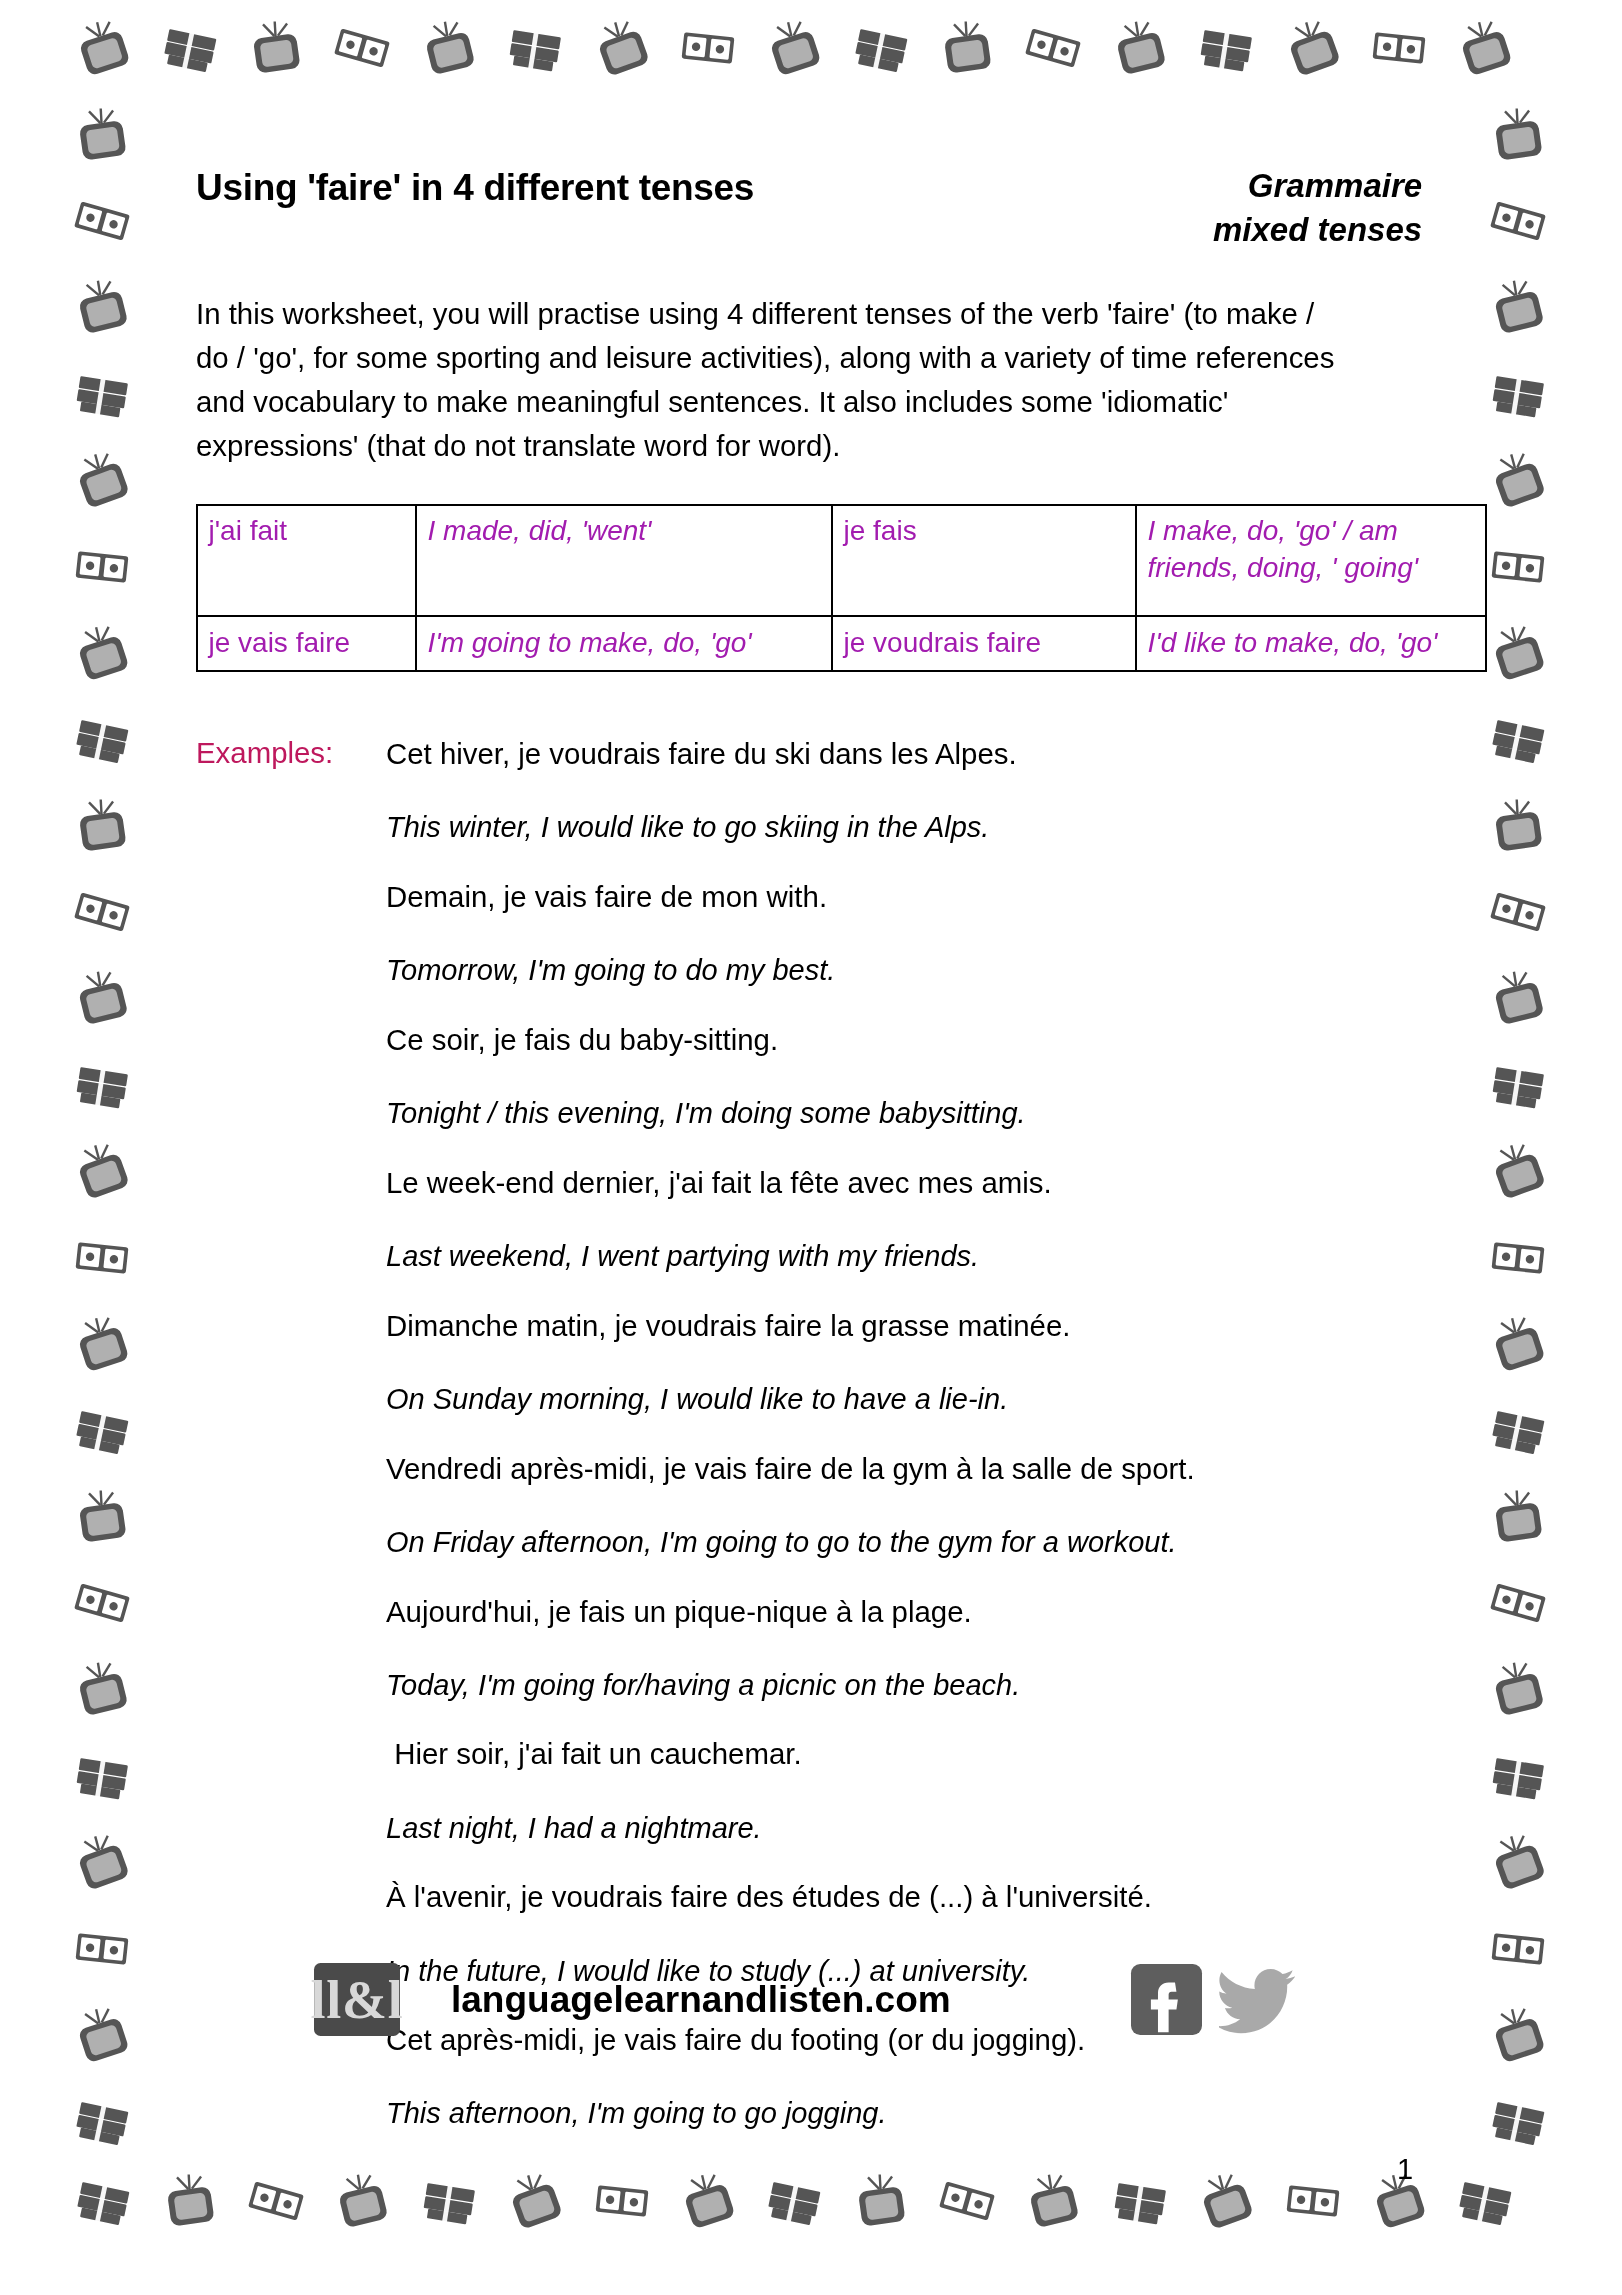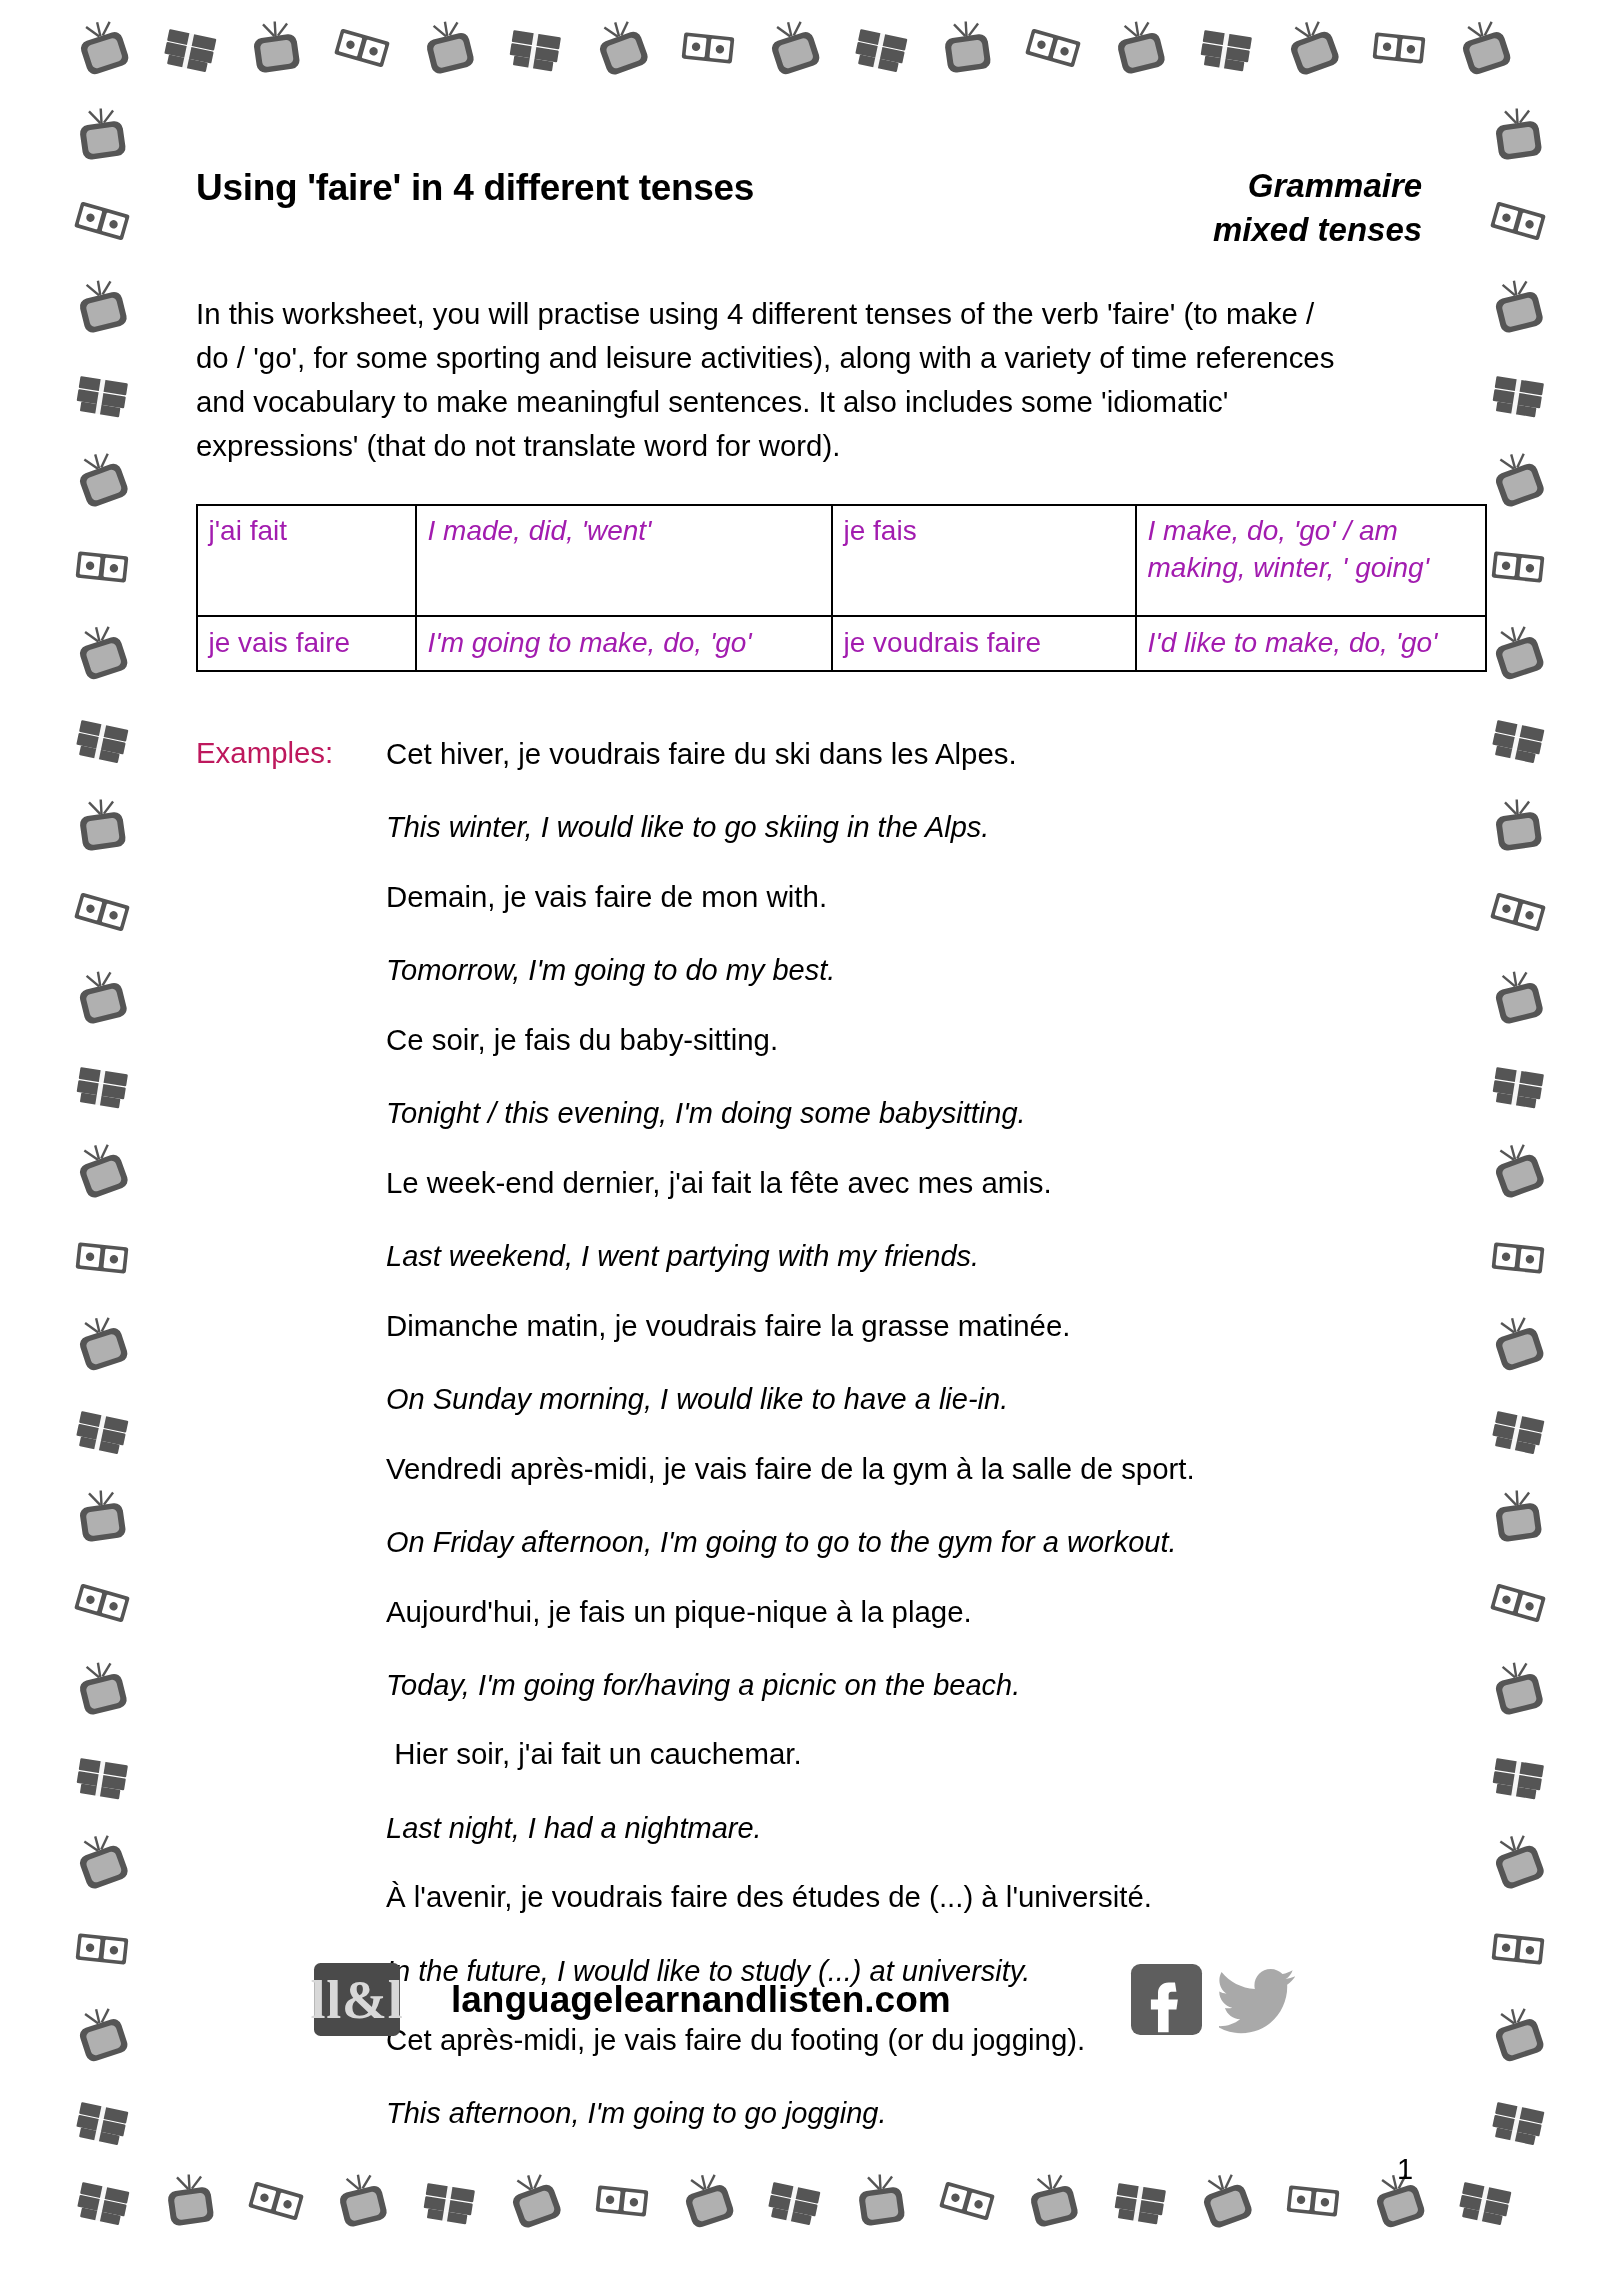--- a/index.html
+++ b/index.html
@@ -922,21 +922,21 @@
     </div>
 
     <div class="intro">In this worksheet, you will practise using 4 different tenses of the verb 'faire' (to make / do / 'go', for some sporting and leisure activities), along with a variety of time references and vocabulary to make meaningful sentences. It also includes some 'idiomatic' expressions' (that do not translate word for word).</div>
 
     <table class="tenses">
       <tbody>
           <tr>
         <td class="fr col-a tall">j'ai fait</td>
         <td class="en col-b tall">I made, did, 'went'</td>
         <td class="fr col-c tall">je fais</td>
-        <td class="en col-d tall">I make, do, 'go' / am making, winter, ' going'</td>
+        <td class="en col-d tall">I make, do, 'go' / am friends, doing, ' going'</td>
       </tr>
       <tr>
         <td class="fr col-a">je vais faire</td>
         <td class="en col-b">I'm going to make, do, 'go'</td>
         <td class="fr col-c">je voudrais faire</td>
         <td class="en col-d">I'd like to make, do, 'go'</td>
       </tr>
     </tbody>
       </table>
 

